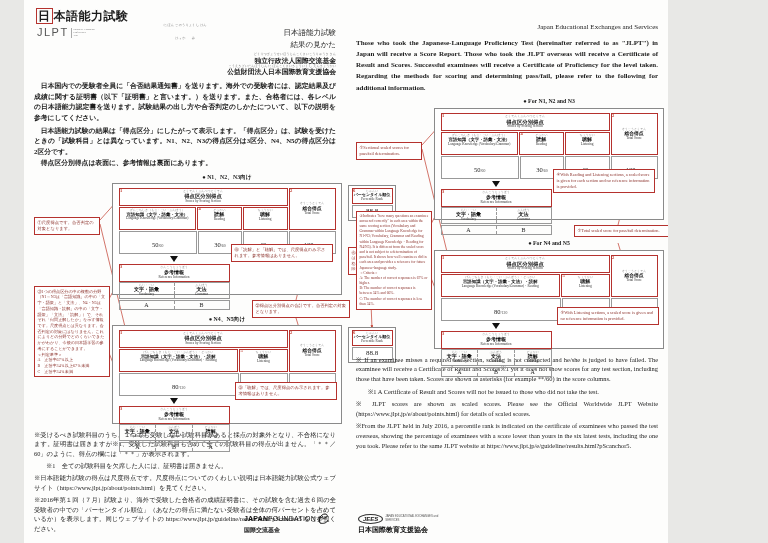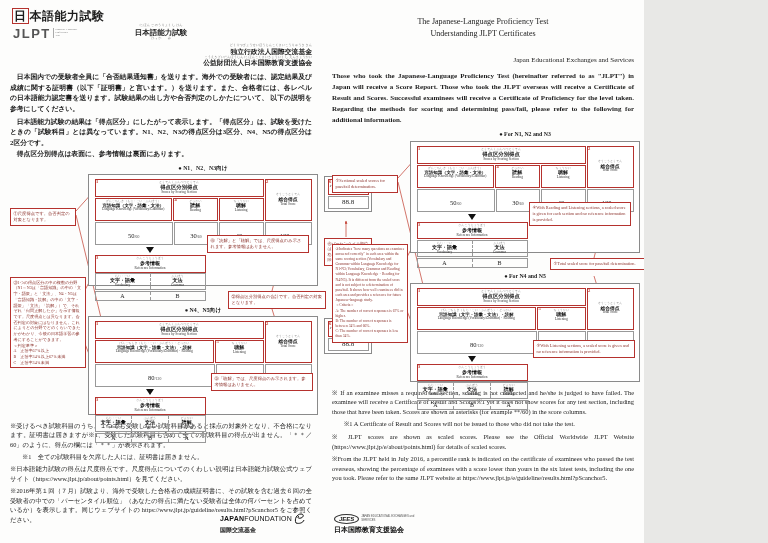--- a/index.html
+++ b/index.html
@@ -1,29 +1,29 @@
 <!DOCTYPE html>
 <html><head>
 <meta charset="utf-8">
 <style>
   html,body{margin:0;padding:0;background:#e8e8e6;}
   .sheet{width:644px;height:543px;background:#fdfdfc;display:flex;overflow:hidden;
-         font-family:"Liberation Serif",serif;color:#1c1c1c;position:relative;}
+         font-family:"Liberation Serif",serif;color:#1c1c1c;position:relative;margin-left:24px;}
   .page{width:384px;height:543px;box-sizing:border-box;padding:8px 10px 4px 10px;position:relative;}
 
   
   .jlpt-logo{position:absolute;top:8px;left:12px;}
   .jl-line1{font-size:12px;font-weight:bold;letter-spacing:.5px;font-family:"Liberation Sans",sans-serif;}
   .jl-nichi{border:1.5px solid #b5322e;padding:0 1px;margin-right:1px;}
   .jl-line2{display:flex;gap:2px;align-items:flex-start;margin-top:1px;margin-left:1px;}
-  .jl-acr{font-size:13px;font-weight:bold;color:#555;letter-spacing:1.5px;font-family:"Liberation Sans",sans-serif;}
+  .jl-acr{font-size:11px;font-weight:normal;color:#555;letter-spacing:1.5px;font-family:"Liberation Sans",sans-serif;}
   .jl-sub{font-size:2.8px;color:#777;white-space:pre-line;line-height:1.25;border-left:.5px solid #aaa;padding-left:1.5px;margin-top:1.5px;}
   .doc-title{text-align:center;margin-top:16px;line-height:1.2;}
   .ruby-line{font-size:3.2px;color:#777;line-height:1.1;}
-  .dt-main{font-size:7.5px;font-weight:bold;}
+  .dt-main{font-size:7.5px;font-weight:normal;text-align:right;}
   .orgs{text-align:right;margin-top:4px;line-height:1.2;}
   .org-name{font-size:6.8px;font-weight:bold;}
 
   
   .body-para{font-size:6.8px;line-height:1.55;text-align:justify;margin-top:5px;font-weight:bold;}
   .heading{font-size:7px;margin-top:5px;font-weight:bold;}
   .note{font-size:6.3px;line-height:1.5;text-align:justify;margin-top:3px;}
   .note.indent{padding-left:12px;}
 
   
@@ -112,20 +112,21 @@
         <span class="jl-sub">Japanese-Language
 Proficiency
 Test</span>
       </div>
     </div>
 
     <div class="doc-title">
       <div class="ruby-line">に ほん ご のうりょく し けん</div>
       <div class="dt-main">日本語能力試験</div>
       <div class="ruby-line">けっ か　　み</div>
+      <div class="dt-main">結果の見かた</div>
     </div>
 
     <div class="orgs">
       <div class="ruby-line">どくりつぎょうせいほうじんこくさいこうりゅうき きん</div>
       <div class="org-name">独立行政法人国際交流基金</div>
       <div class="ruby-line">こうえきざいだんほうじん に ほんこくさいきょういく し えんきょうかい</div>
       <div class="org-name">公益財団法人日本国際教育支援協会</div>
     </div>
 
     <div class="body-para">　日本国内での受験者全員に「合否結果通知書」を送ります。海外での受験者には、認定結果及び成績に関する証明書（以下「証明書」と言います。）を送ります。また、合格者には、各レベルの日本語能力認定書を送ります。試験結果の出し方や合否判定のしかたについて、 以下の説明を参考にしてください。</div>
@@ -342,24 +343,20 @@
         <svg width="13" height="13" viewBox="0 0 13 13">
           <path d="M3,11 C1,7 4,2 8,2 C11,2 11,5 8,6 C5,7 4,5 6,4 M3,11 C6,12 10,11 11,8" stroke="#111" stroke-width="1" fill="none"></path>
         </svg>
       </div>
       <div class="jf-sub">国際交流基金</div>
     </div>
   </div>
 
   <div class="page en">
 
-    <div class="en-title">
-      <div>The Japanese-Language Proficiency Test</div>
-      <div>Understanding JLPT Certificates</div>
-    </div>
 
     <div class="en-orgs">
       <div>Japan Educational Exchanges and Services</div>
     </div>
 
     <div class="body-para">Those who took the Japanese-Language Proficiency Test (hereinafter referred to as "JLPT") in Japan will receive a Score Report. Those who took the JLPT overseas will receive a Certificate of Result and Scores. Successful examinees will receive a Certificate of Proficiency for the level taken. Regarding the methods for scoring and determining pass/fail, please refer to the following for additional information.</div>
 
     <div class="figure">
       <svg class="connectors" viewBox="0 0 364 254">
         <defs>

